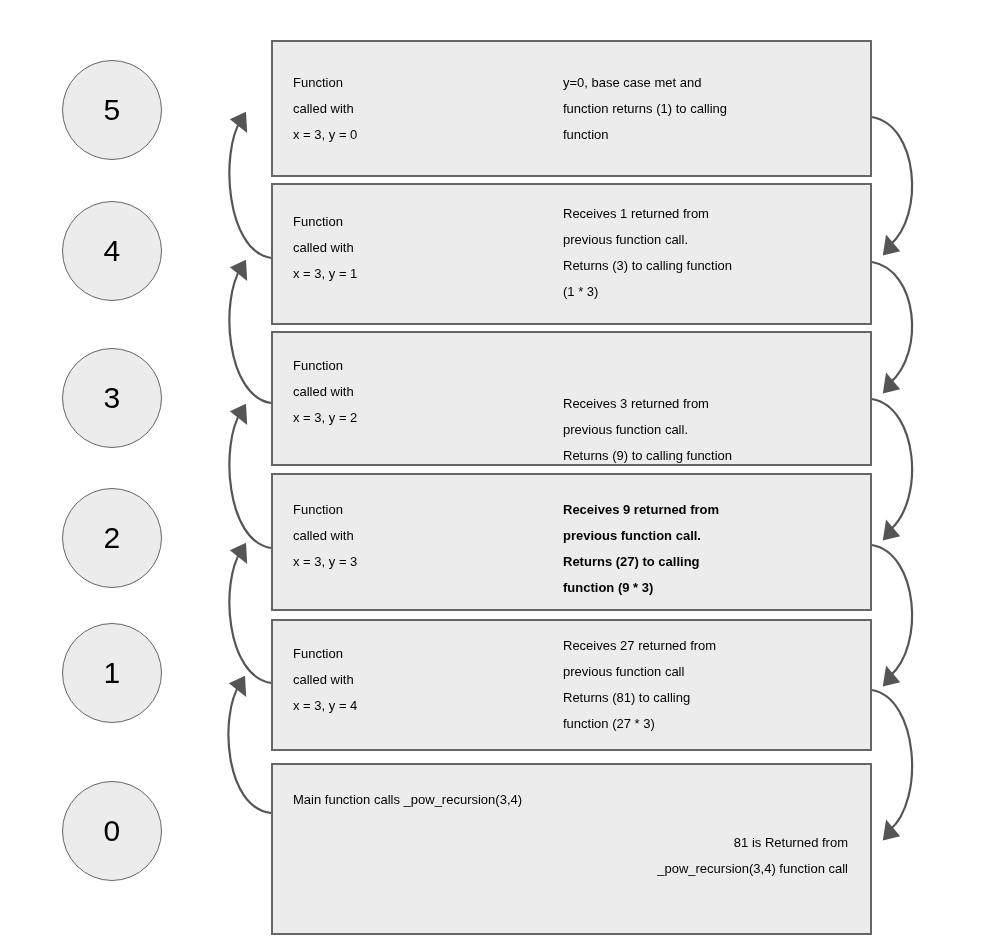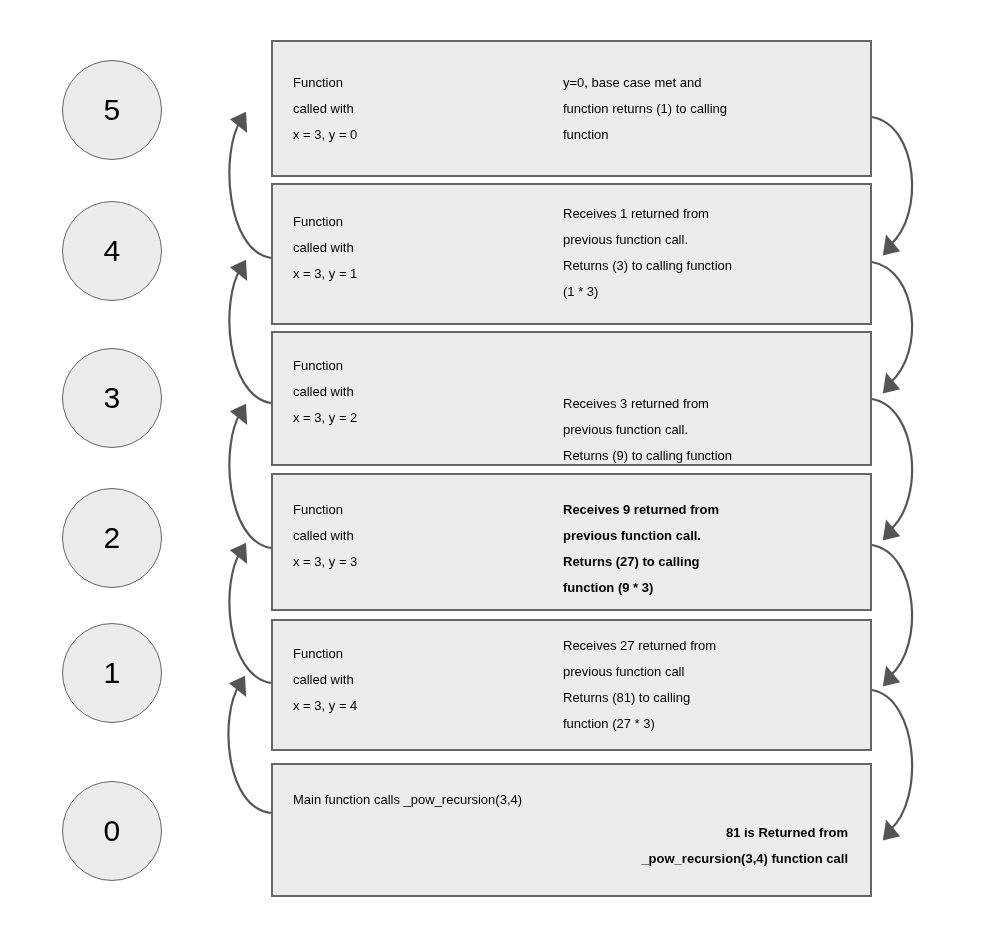--- a/index.html
+++ b/index.html
@@ -151,23 +151,23 @@
   <div class="frame-box" style="left:271px; top:619px; width:601px; height:132px;">
     <div class="frame-col left-col" style="top:20px;">Function
 called with
 x = 3, y = 4</div>
     <div class="frame-col right-col" style="top:12px;">Receives 27 returned from
 previous function call
 Returns (81) to calling
 function (27 * 3)</div>
   </div>
 
-  <div class="frame-box" style="left:271px; top:763px; width:601px; height:134px;">
+  <div class="frame-box" style="left:271px; top:763px; width:601px; height:172px;">
     <div class="frame-col left-col" style="top:22px;">Main function calls _pow_recursion(3,4)</div>
-    <div class="frame-col right-col align-right" style="top:55px;font-weight:bold;">81 is Returned from
+    <div class="frame-col right-col align-right" style="top:65px;">81 is Returned from
 _pow_recursion(3,4) function call</div>
   </div>
 
   <svg id="arrow-layer" viewBox="0 0 1000 942">
 
     <g>
       <path class="arrow-path" d="M 271,813 C 225,808 219,715 240,684"></path>
       <polygon class="arrow-head" points="238,676 252,692 230,692" transform="rotate(38 242,686)"></polygon>
     </g>
 

